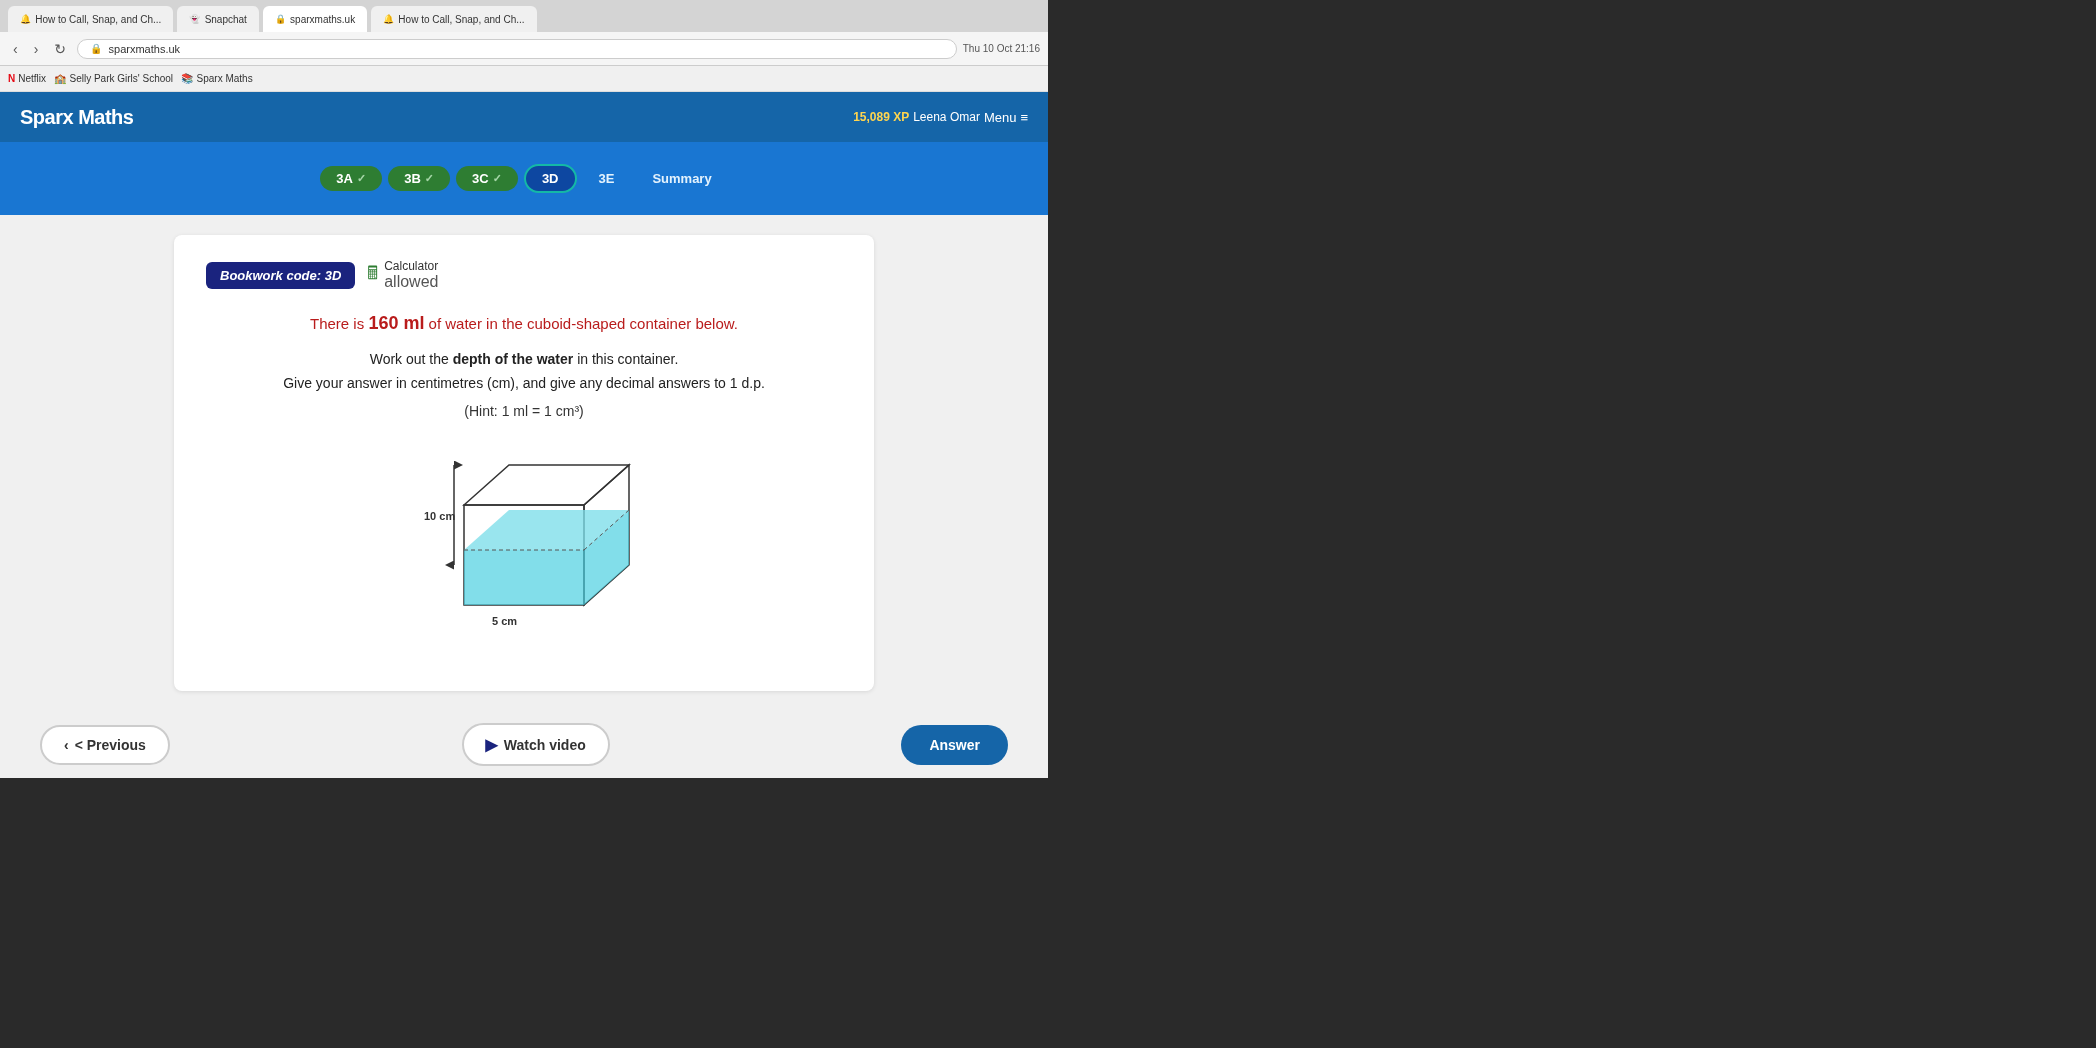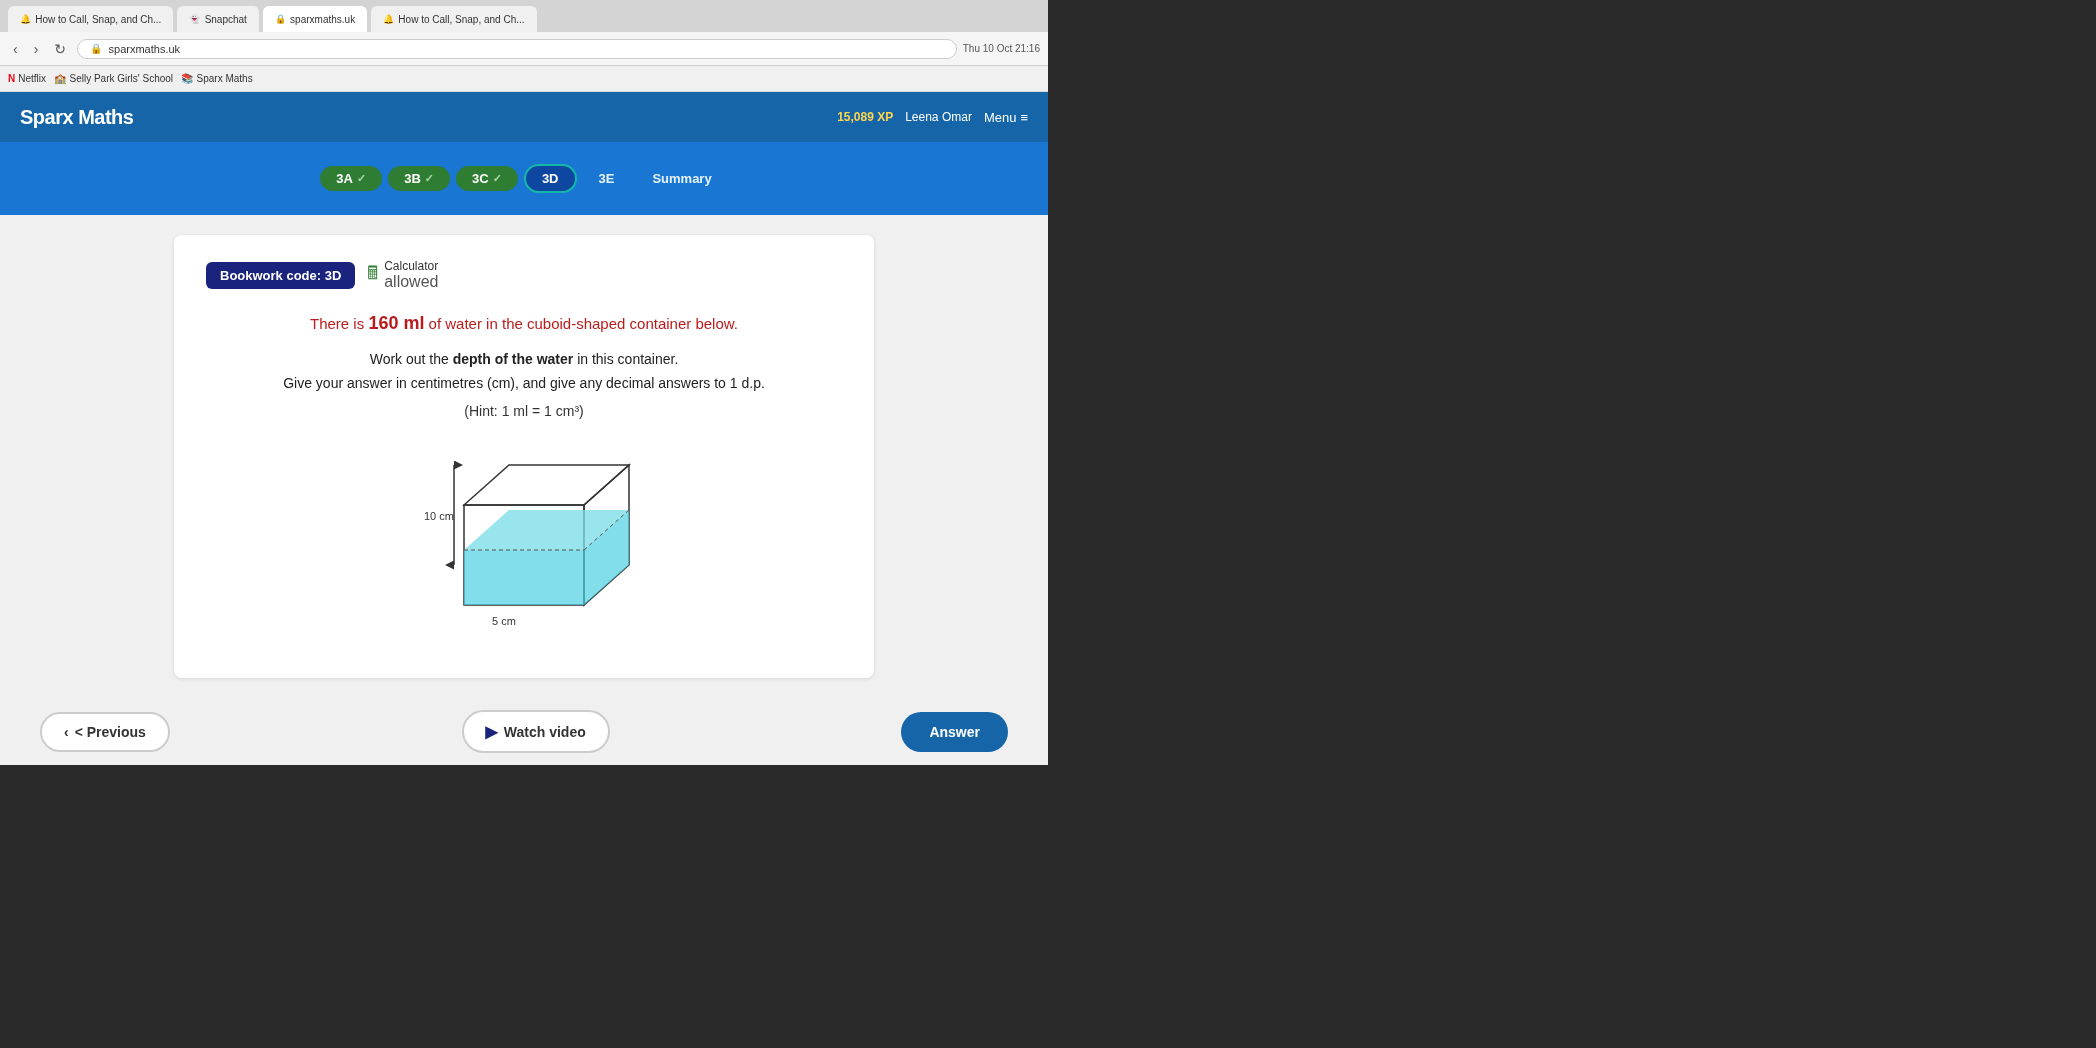--- a/index.html
+++ b/index.html
@@ -137,21 +137,21 @@
     }
     .tab-nav-item.plain {
       background: none;
       color: #e3f2fd;
       text-align: right;
     }
     .tab-nav-right {
       margin-left: auto;
       display: flex;
       align-items: center;
-      gap: 12px;
+      gap: 4px;
       font-size: 12px;
       color: #fff;
     }
     .xp-badge {
       font-weight: 600;
       color: #ffd54f;
     }
     .menu-btn {
       background: none;
       border: none;
@@ -187,20 +187,21 @@
       gap: 12px;
       margin-bottom: 18px;
     }
     .bookwork-badge {
       background: #1a237e;
       color: #fff;
       padding: 6px 14px;
       border-radius: 6px;
       font-size: 13px;
       font-weight: 600;
+      font-style: italic;
     }
     .calculator-badge {
       display: flex;
       align-items: center;
       gap: 6px;
       font-size: 12px;
       color: #333;
     }
     .calc-icon {
       font-size: 18px;
@@ -230,21 +231,22 @@
       font-size: 14px;
       color: #333;
       text-align: center;
       margin-bottom: 16px;
     }
 
     
     .diagram-area {
       display: flex;
       justify-content: center;
-      margin: 10px 0 19px;
+      margin: 10px 0 32px;
+      font-weight: bold;
     }
     .cuboid-svg {
       width: 220px;
       height: 200px;
     }
 
     
     .bottom-bar {
       background: #f0f0f0;
       padding: 12px 40px;

